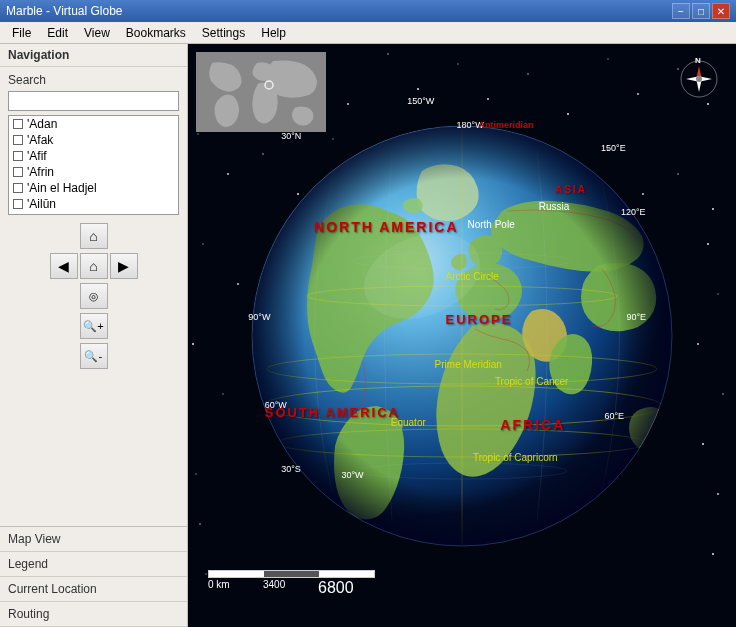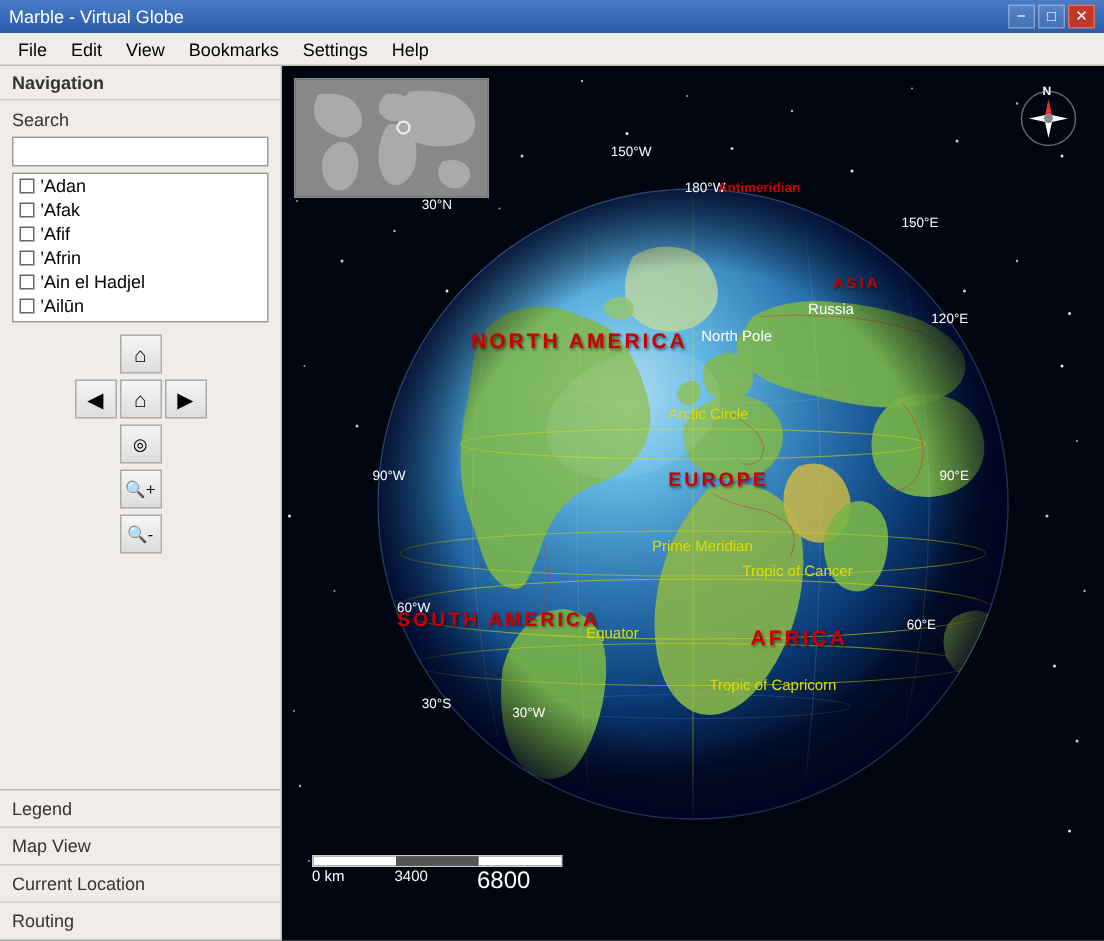--- a/index.html
+++ b/index.html
@@ -320,22 +320,22 @@
         <div class="nav-btn-row">
           <button class="nav-btn" title="Zoom In" style="font-size:11px;">🔍+</button>
         </div>
         <div class="nav-btn-row">
           <button class="nav-btn" title="Zoom Out" style="font-size:11px;">🔍-</button>
         </div>
       </div>
     </div>
 
     <div class="bottom-tabs">
+      <div class="tab-item">Map View</div>
       <div class="tab-item">Legend</div>
-      <div class="tab-item">Map View</div>
       <div class="tab-item">Current Location</div>
       <div class="tab-item">Routing</div>
     </div>
   </div>
 
   <div class="map-area">
 
     <div class="starfield">
 
       <svg width="100%" height="100%" style="position:absolute;inset:0;">

